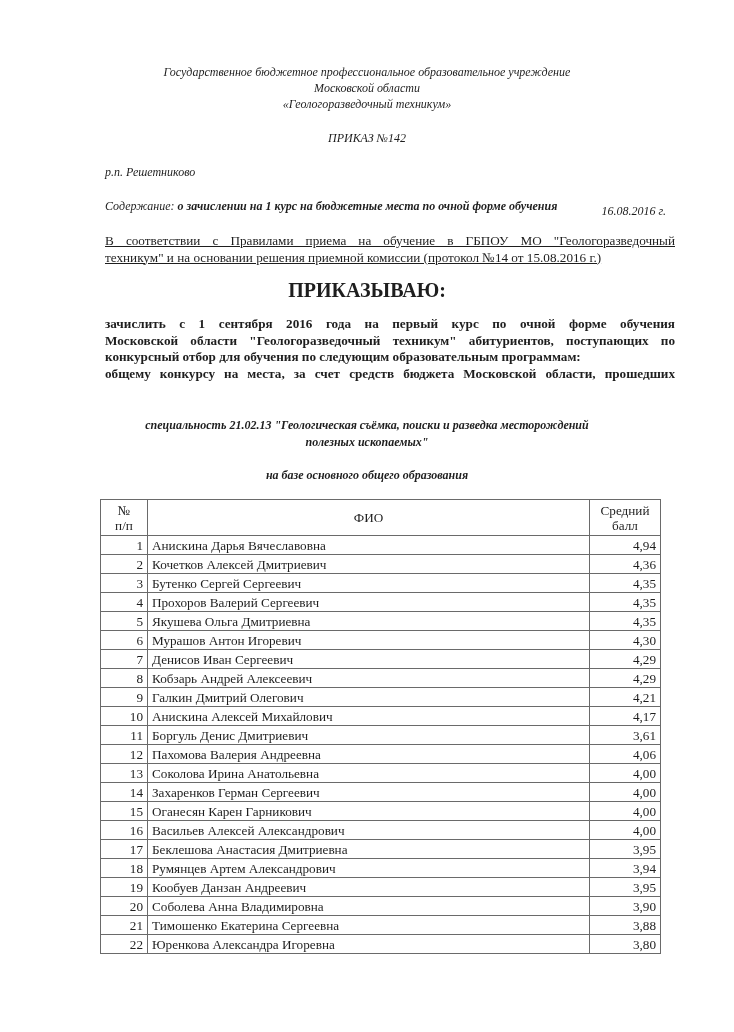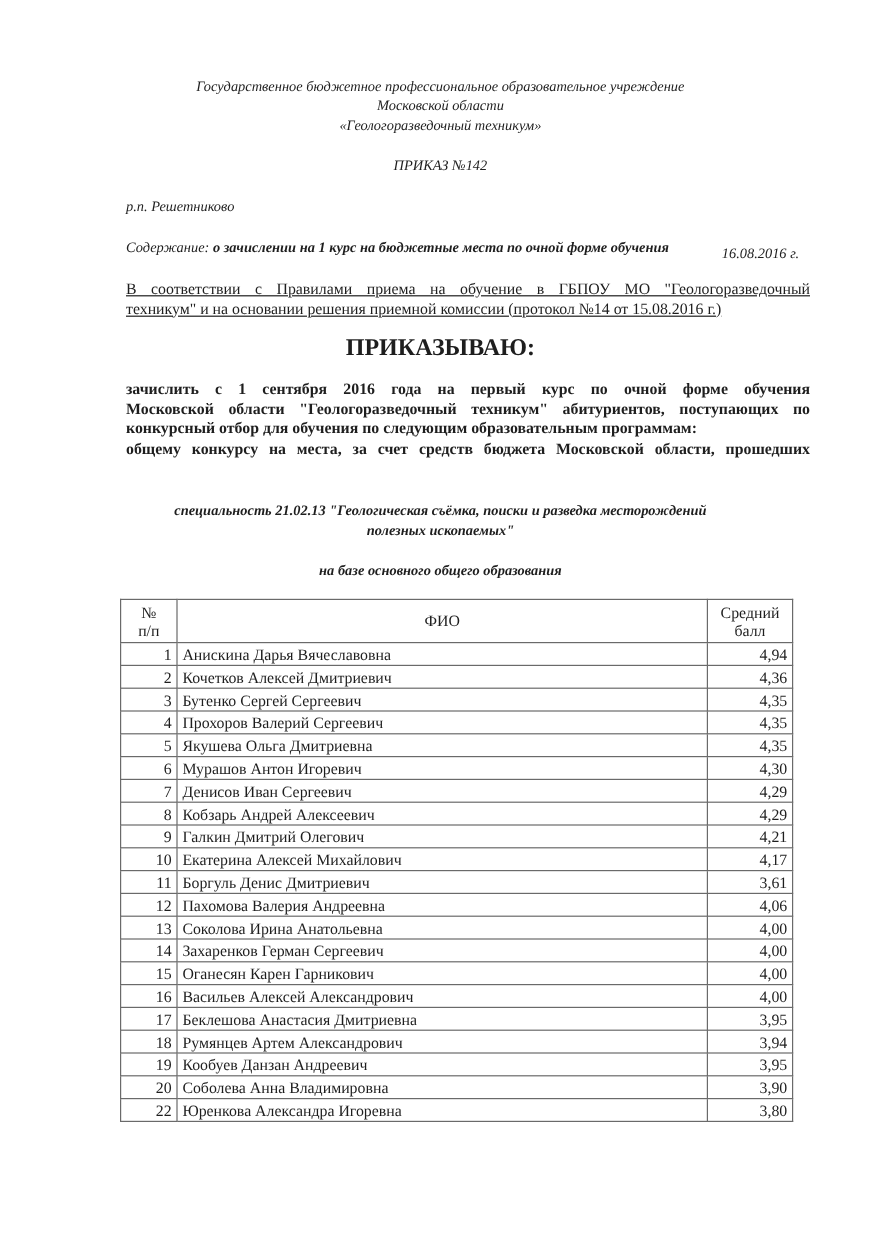--- a/index.html
+++ b/index.html
@@ -120,21 +120,21 @@
           <td class="c-name">Кобзарь Андрей Алексеевич</td>
           <td class="c-score">4,29</td>
         </tr>
       <tr>
           <td class="c-num">9</td>
           <td class="c-name">Галкин Дмитрий Олегович</td>
           <td class="c-score">4,21</td>
         </tr>
       <tr>
           <td class="c-num">10</td>
-          <td class="c-name">Екатерина Алексей Михайлович</td>
+          <td class="c-name">Анискина Алексей Михайлович</td>
           <td class="c-score">4,17</td>
         </tr>
       <tr>
           <td class="c-num">11</td>
           <td class="c-name">Боргуль Денис Дмитриевич</td>
           <td class="c-score">3,61</td>
         </tr>
       <tr>
           <td class="c-num">12</td>
           <td class="c-name">Пахомова Валерия Андреевна</td>
@@ -174,20 +174,25 @@
           <td class="c-num">19</td>
           <td class="c-name">Кообуев Данзан Андреевич</td>
           <td class="c-score">3,95</td>
         </tr>
       <tr>
           <td class="c-num">20</td>
           <td class="c-name">Соболева Анна Владимировна</td>
           <td class="c-score">3,90</td>
         </tr>
       <tr>
+          <td class="c-num">21</td>
+          <td class="c-name">Тимошенко Екатерина Сергеевна</td>
+          <td class="c-score">3,88</td>
+        </tr>
+      <tr>
           <td class="c-num">22</td>
           <td class="c-name">Юренкова Александра Игоревна</td>
           <td class="c-score">3,80</td>
         </tr>
     </tbody>
   </table>
 
 </div>
 
 </body></html>

